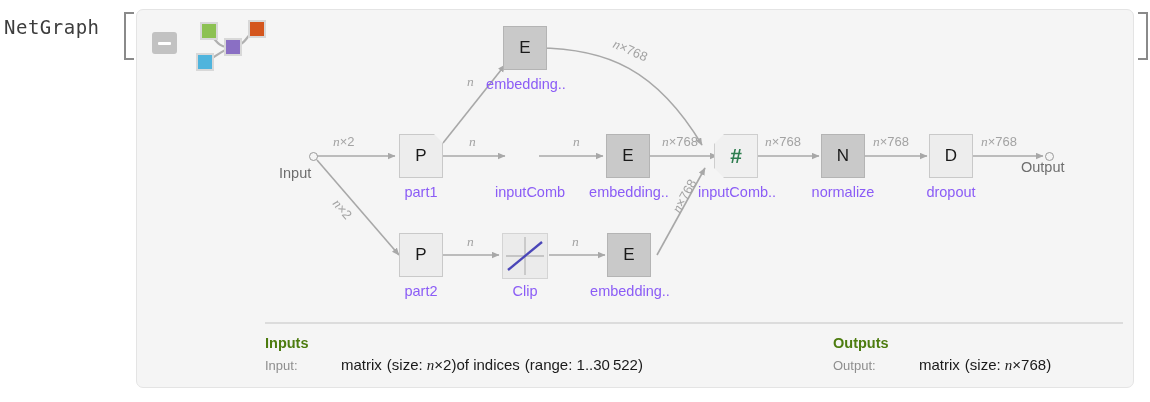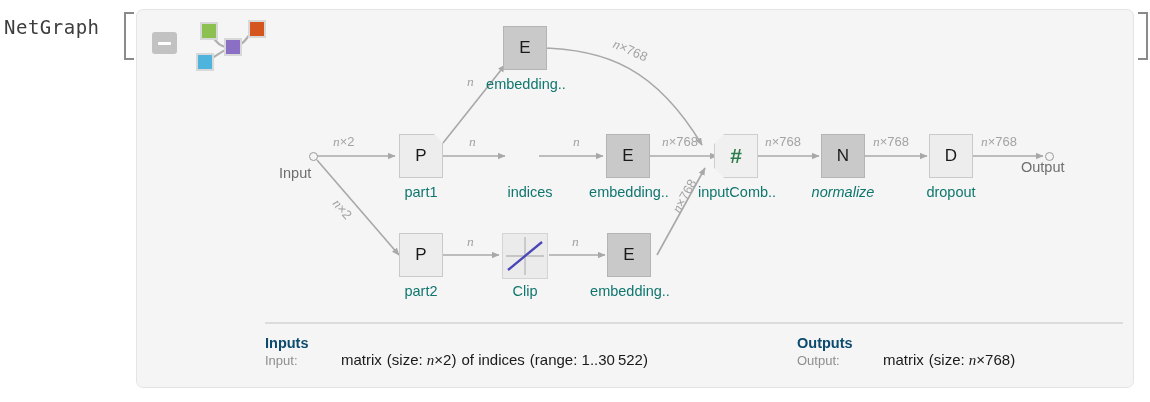--- a/index.html
+++ b/index.html
@@ -127,21 +127,21 @@
     position: absolute;
     right: -1px; top: -1px;
     width: 0; height: 0;
     border-left: 9px solid transparent;
     border-top: 9px solid #f5f5f5;
   }
 
   .node-label {
     position: absolute;
     font-size: 14.5px;
-    color: #0f766e;
+    color: #8b5cf6;
     white-space: nowrap;
     text-align: center;
   }
 
   
   .node.combiner {
     background: #f0f0f0;
     border: 1px solid #cecece;
     color: #2e7d4f;
     font-size: 21px;
@@ -209,22 +209,23 @@
     left: 128px;
     top: 312px;
     width: 858px;
     height: 2px;
     background: #dcdcdc;
   }
 
   .io-block { position: absolute; font-size: 15px; }
   .io-title {
     font-weight: bold;
-    color: #0c4a6e;
+    color: #4d7c0f;
     font-size: 14.5px;
+    margin-bottom: 5px;
   }
   .io-row { white-space: nowrap; }
   .io-key {
     color: #8e8e8e;
     display: inline-block;
     font-size: 13px;
   }
   .io-val { font-size: 15px; color: #1a1a1a; }
   .io-val i {
     font-family: "Liberation Serif", serif;
@@ -299,30 +300,30 @@
 
     <div class="port" style="left:908px; top:142px;"></div>
     <div class="port-label" style="left:884px; top:149px;">Output</div>
 
     <div class="node dark" style="left:366px; top:16px; width:44px; height:44px;">E</div>
     <div class="node-label" style="left:334px; top:66px; width:110px;">embedding..</div>
 
     <div class="node light cut" style="left:262px; top:124px; width:44px; height:44px;">P</div>
     <div class="node-label" style="left:240px; top:174px; width:88px;">part1</div>
 
-    <div class="node-label" style="left:341px; top:174px; width:104px;">indices</div>
+    <div class="node-label" style="left:341px; top:174px; width:104px;">inputComb</div>
 
     <div class="node dark" style="left:469px; top:124px; width:44px; height:44px;">E</div>
     <div class="node-label" style="left:437px; top:174px; width:110px;">embedding..</div>
 
     <div class="node combiner" style="left:577px; top:124px; width:44px; height:44px;">#</div>
     <div class="node-label" style="left:545px; top:174px; width:110px;">inputComb..</div>
 
     <div class="node dark" style="left:684px; top:124px; width:44px; height:44px;">N</div>
-    <div class="node-label" style="left:656px; top:174px; width:100px;font-style:italic;">normalize</div>
+    <div class="node-label" style="left:656px; top:174px; width:100px;">normalize</div>
 
     <div class="node light" style="left:792px; top:124px; width:44px; height:44px;">D</div>
     <div class="node-label" style="left:766px; top:174px; width:96px;">dropout</div>
 
     <div class="node light" style="left:262px; top:223px; width:44px; height:44px;">P</div>
     <div class="node-label" style="left:240px; top:273px; width:88px;">part2</div>
 
     <div class="clip-node" style="left:365px; top:223px; width:46px; height:46px;">
       <svg width="44" height="44" viewBox="0 0 44 44">
         <line x1="3" y1="22" x2="41" y2="22" stroke="#b9b9b9" stroke-width="1.3"></line>
@@ -359,25 +360,25 @@
 
     <div class="edge-label" style="left:330px; top:224px;"><i>n</i></div>
 
     <div class="edge-label" style="left:435px; top:224px;"><i>n</i></div>
 
     <div class="divider"></div>
 
     <div class="io-block" style="left:128px; top:325px;">
       <div class="io-title">Inputs</div>
       <div class="io-row">
-        <span class="io-key" style="width:76px;">Input:</span><span class="io-val">matrix</span><span class="io-val dim" style="padding-left:5px;">(size: <i>n</i>×2)</span><span class="io-val" style="padding-left:5px;">of indices</span><span class="io-val dim" style="padding-left:5px;">(range: 1..30 522)</span>
+        <span class="io-key" style="width:76px;">Input:</span><span class="io-val">matrix</span><span class="io-val dim" style="padding-left:5px;">(size: <i>n</i>×2)</span><span class="io-val" style="">of indices</span><span class="io-val dim" style="padding-left:5px;">(range: 1..30 522)</span>
       </div>
     </div>
 
-    <div class="io-block" style="left:660px; top:325px;">
+    <div class="io-block" style="left:696px; top:325px;">
       <div class="io-title">Outputs</div>
       <div class="io-row">
         <span class="io-key" style="width:86px;">Output:</span><span class="io-val">matrix</span><span class="io-val dim" style="padding-left:5px;">(size: <i>n</i>×768)</span>
       </div>
     </div>
 
   </div>
 </div>
 
 </body></html>

